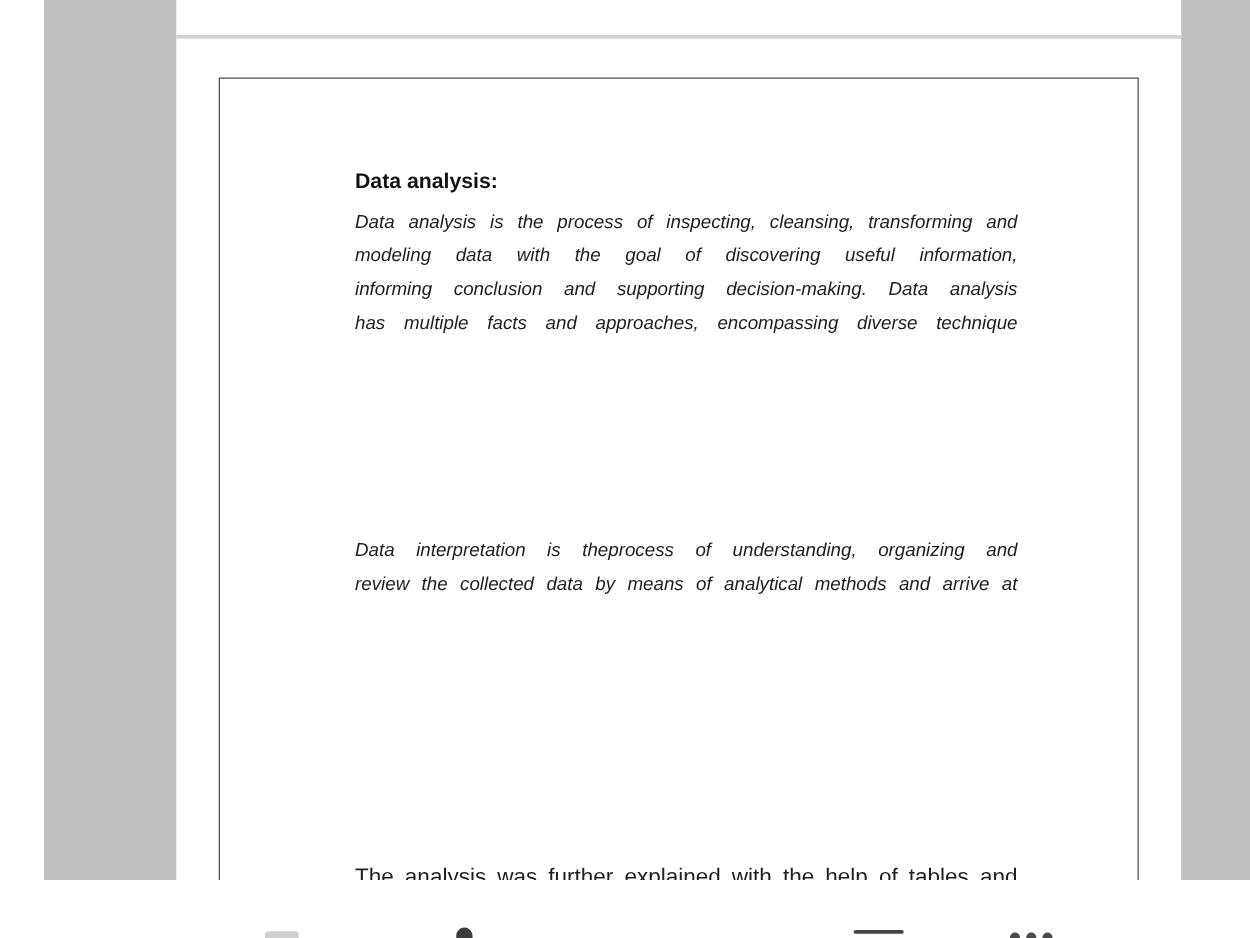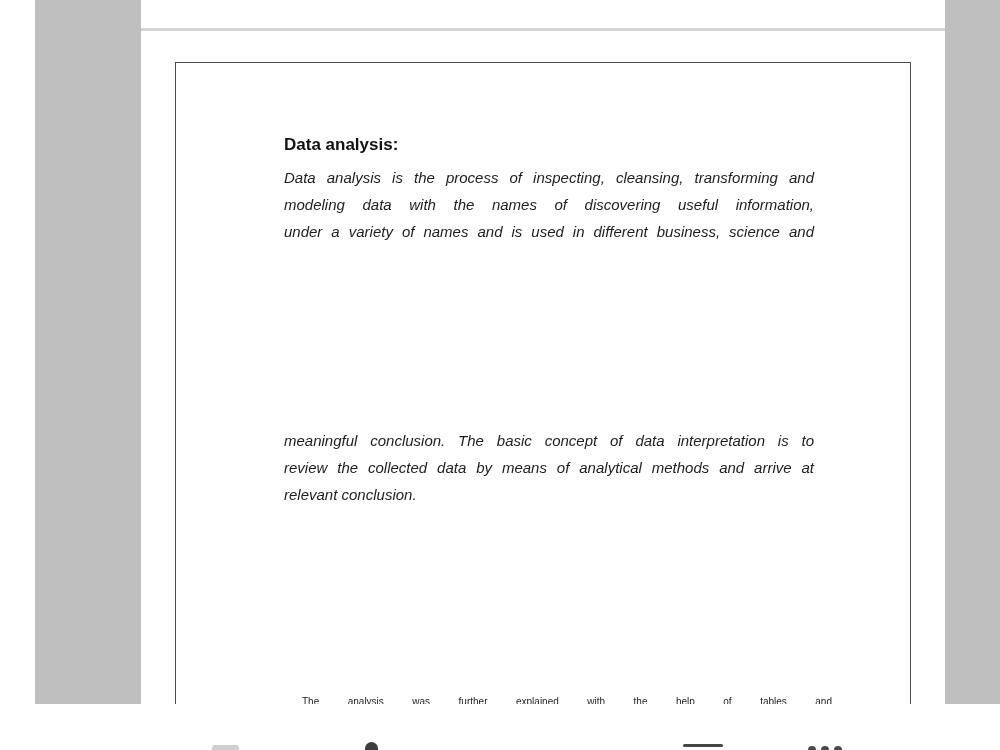--- a/index.html
+++ b/index.html
@@ -67,23 +67,23 @@
     -moz-text-align-last: justify;
     white-space: normal;
     color: var(--text-color, #1e1e1e);
   }
   .tline.last {
     text-align-last: left;
     -moz-text-align-last: left;
   }
   .clipped-line {
     position: absolute;
-    left: 267px; top: 688px;
+    left: 249px; top: 688px;
     width: 530px;
-    font-size: 10px;
+    font-size: 18px;
     line-height: 27px;
     text-align: justify;
     text-align-last: justify;
     -moz-text-align-last: justify;
     color: var(--text-color, #1e1e1e);
   }
   
   .bottom-toolbar {
     position: absolute;
     left: 0; top: 704px;
@@ -128,28 +128,28 @@
   <div class="doc-viewport">
     <div class="side-margin left"></div>
     <div class="side-margin right"></div>
     <div class="page-separator"></div>
 
     <div class="page-frame"></div>
 
     <h2 class="section-heading h1">Data analysis:</h2>
     <div class="para p1">
         <div class="tline">Data analysis is the process of inspecting, cleansing, transforming and</div>
-        <div class="tline">modeling data with the names of discovering useful information,</div>
-        <div class="tline">under a variety of names and is used in different business, science and</div>
+        <div class="tline">modeling data with the goal of discovering useful information,</div>
+        <div class="tline">informing conclusion and supporting decision-making. Data analysis</div>
+        <div class="tline">has multiple facts and approaches, encompassing diverse technique</div>
       </div>
 
     <div class="para p2">
-        <div class="tline">meaningful conclusion. The basic concept of data interpretation is to</div>
+        <div class="tline">Data interpretation is theprocess of understanding, organizing and</div>
         <div class="tline">review the collected data by means of analytical methods and arrive at</div>
-        <div class="tline last">relevant conclusion.</div>
       </div>
 
     <div class="clipped-line">The analysis was further explained with the help of tables and</div>
   </div>
 
   <div class="bottom-toolbar">
     <div class="icon-partial icon-pages"></div>
     <div class="icon-partial icon-pen"></div>
     <div class="icon-partial icon-lines"></div>
     <div class="icon-partial icon-dots">

